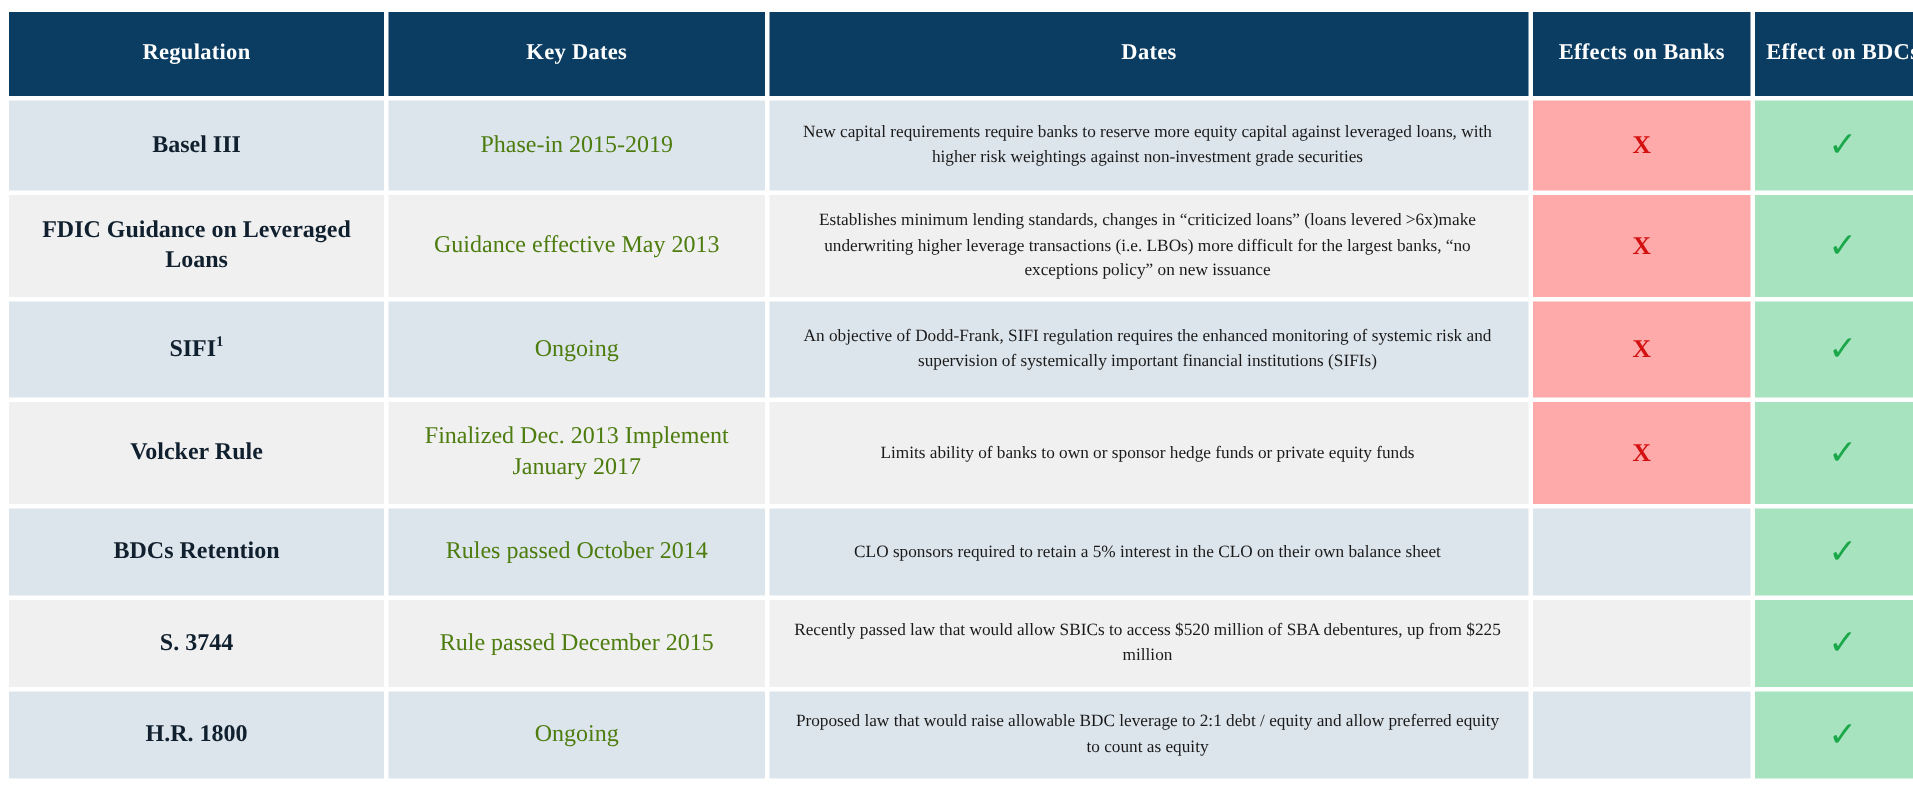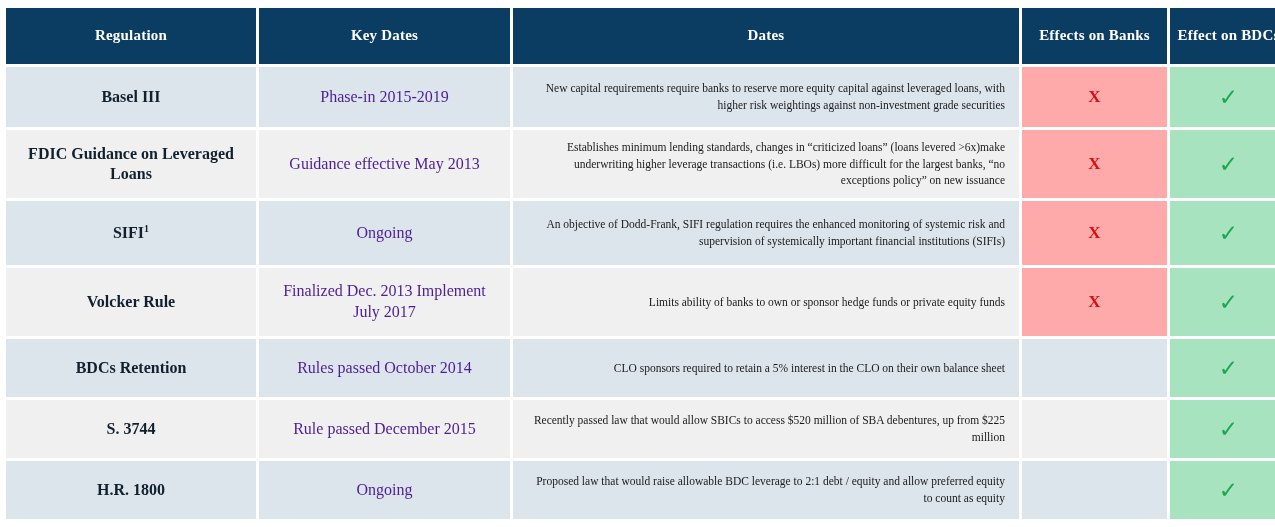--- a/index.html
+++ b/index.html
@@ -67,25 +67,25 @@
   td.reg {
     text-align: center;
     font-weight: bold;
     font-size: 16px;
     color: #11202e;
     line-height: 1.25;
   }
   td.dates {
     text-align: center;
     font-size: 16px;
-    color: #4c1d95;
+    color: #4d7c0f;
     line-height: 1.3;
   }
   td.detail {
-    text-align: right;
+    text-align: center;
     font-size: 11.5px;
     color: #1a1a1a;
     line-height: 1.45;
     padding-left: 12px;
     padding-right: 14px;
   }
 
   td.mark {
     text-align: center;
   }
@@ -151,21 +151,21 @@
         </tr>
         <tr class="odd" style="height: 64px;">
           <td class="reg plain"><span>SIFI</span><sup>1</sup></td>
           <td class="dates plain">Ongoing</td>
           <td class="detail plain">An objective of Dodd-Frank, SIFI regulation requires the enhanced monitoring of systemic risk and supervision of systemically important financial institutions (SIFIs)</td>
           <td class="mark neg"><span class="x-glyph">X</span></td>
           <td class="mark pos"><span class="check-glyph">✓</span></td>
         </tr>
         <tr class="even" style="height: 68px;">
           <td class="reg plain"><span>Volcker Rule</span></td>
-          <td class="dates plain">Finalized Dec. 2013 Implement July 2017</td>
+          <td class="dates plain">Finalized Dec. 2013 Implement January 2017</td>
           <td class="detail plain">Limits ability of banks to own or sponsor hedge funds or private equity funds</td>
           <td class="mark neg"><span class="x-glyph">X</span></td>
           <td class="mark pos"><span class="check-glyph">✓</span></td>
         </tr>
         <tr class="odd" style="height: 58px;">
           <td class="reg plain"><span>BDCs Retention</span></td>
           <td class="dates plain">Rules passed October 2014</td>
           <td class="detail plain">CLO sponsors required to retain a 5% interest in the CLO on their own balance sheet</td>
           <td class="mark plain"></td>
           <td class="mark pos"><span class="check-glyph">✓</span></td>

